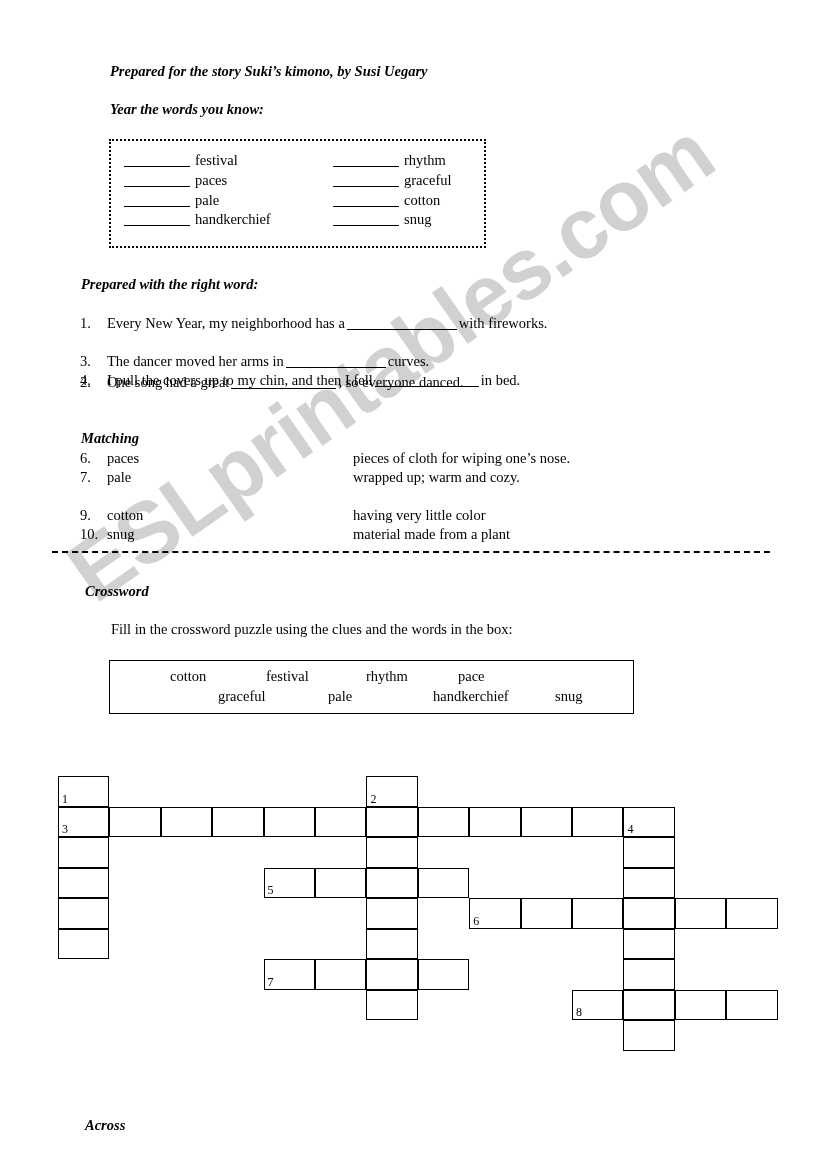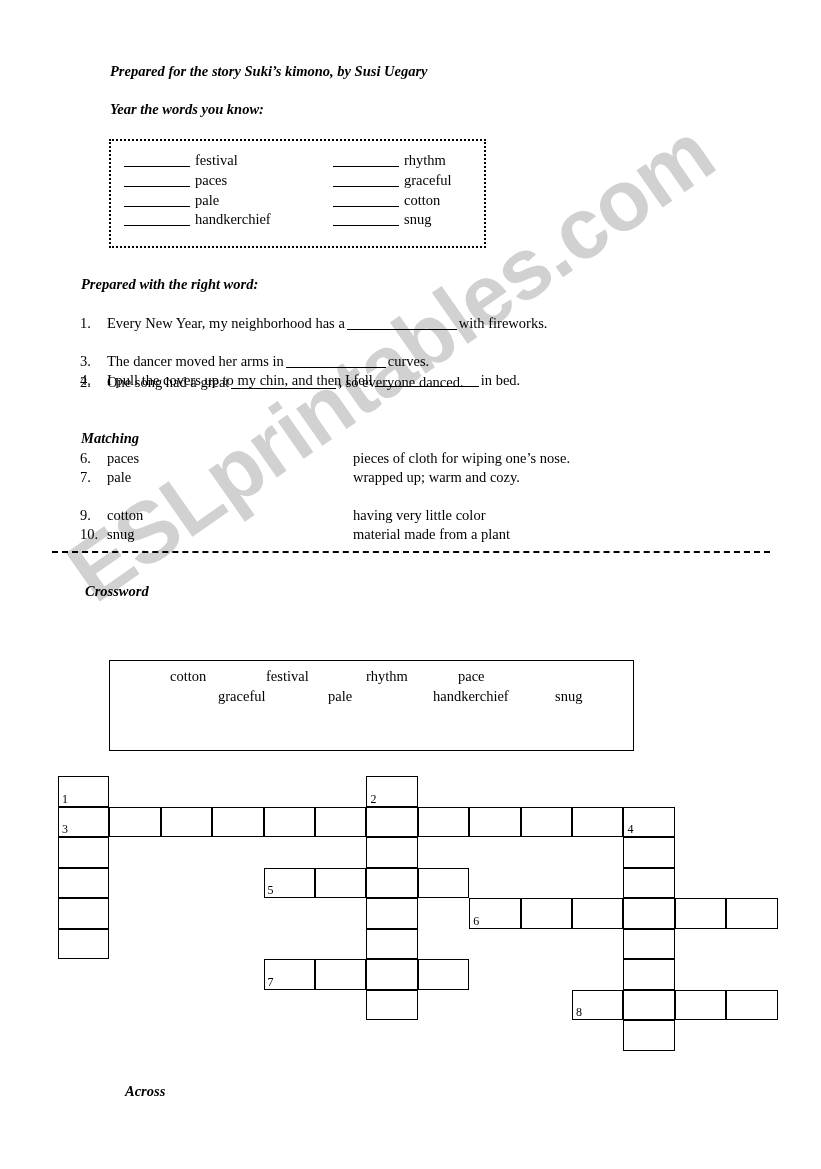--- a/index.html
+++ b/index.html
@@ -143,21 +143,21 @@
     width: 718px;
     border-top: 2px dashed #000;
   }
 
   
   #bank-box {
     position: absolute;
     left: 109px;
     top: 660px;
     width: 525px;
-    height: 91px;
+    height: 54px;
     border: 1px solid #000;
     box-sizing: border-box;
   }
   .bank-row {
     position: absolute;
     font-size: 14.5px;
     white-space: nowrap;
   }
   .bank-row.r1 { left: 60px; top: 7px; }
   .bank-row.r2 { left: 108px; top: 27px; }
@@ -259,20 +259,21 @@
     <span class="m-num">9.</span><span class="m-word">cotton</span><span class="m-def">having very little color</span>
   </div>
   <div class="match-row" style="top:526px;">
     <span class="m-num">10.</span><span class="m-word">snug</span><span class="m-def">material made from a plant</span>
   </div>
 
   <div id="divider"></div>
 
   <div class="abs hdr-italic" style="left:85px; top:583px;">Crossword</div>
 
+  <div class="abs body-text" style="left:111px; top:621px;">Fill in the crossword puzzle using the clues and the words in the box:</div>
 
   <div id="bank-box">
     <div class="bank-row r1">
       <span class="bw" style="width:96px;">cotton</span><span class="bw" style="width:100px;">festival</span><span class="bw" style="width:92px;">rhythm</span><span class="bw">pace</span>
     </div>
     <div class="bank-row r2">
       <span class="bw" style="width:110px;">graceful</span><span class="bw" style="width:105px;">pale</span><span class="bw" style="width:122px;">handkerchief</span><span class="bw">snug</span>
     </div>
   </div>
 
@@ -333,15 +334,15 @@
       <div class="cell" style="left: 308.4px; top: 213.5px;"></div>
       <div class="cell" style="left: 514px; top: 213.5px;">
         <span class="cnum">8</span>
       </div>
       <div class="cell" style="left: 565.4px; top: 213.5px;"></div>
       <div class="cell" style="left: 616.8px; top: 213.5px;"></div>
       <div class="cell" style="left: 668.2px; top: 213.5px;"></div>
       <div class="cell" style="left: 565.4px; top: 244px;"></div>
     </div>
 
-  <div class="abs hdr-italic" style="left:85px; top:1083px;margin-left:40px;">Across</div>
+  <div class="abs hdr-italic" style="left:85px; top:1117px;">Across</div>
 
 </div>
 
 </body></html>

